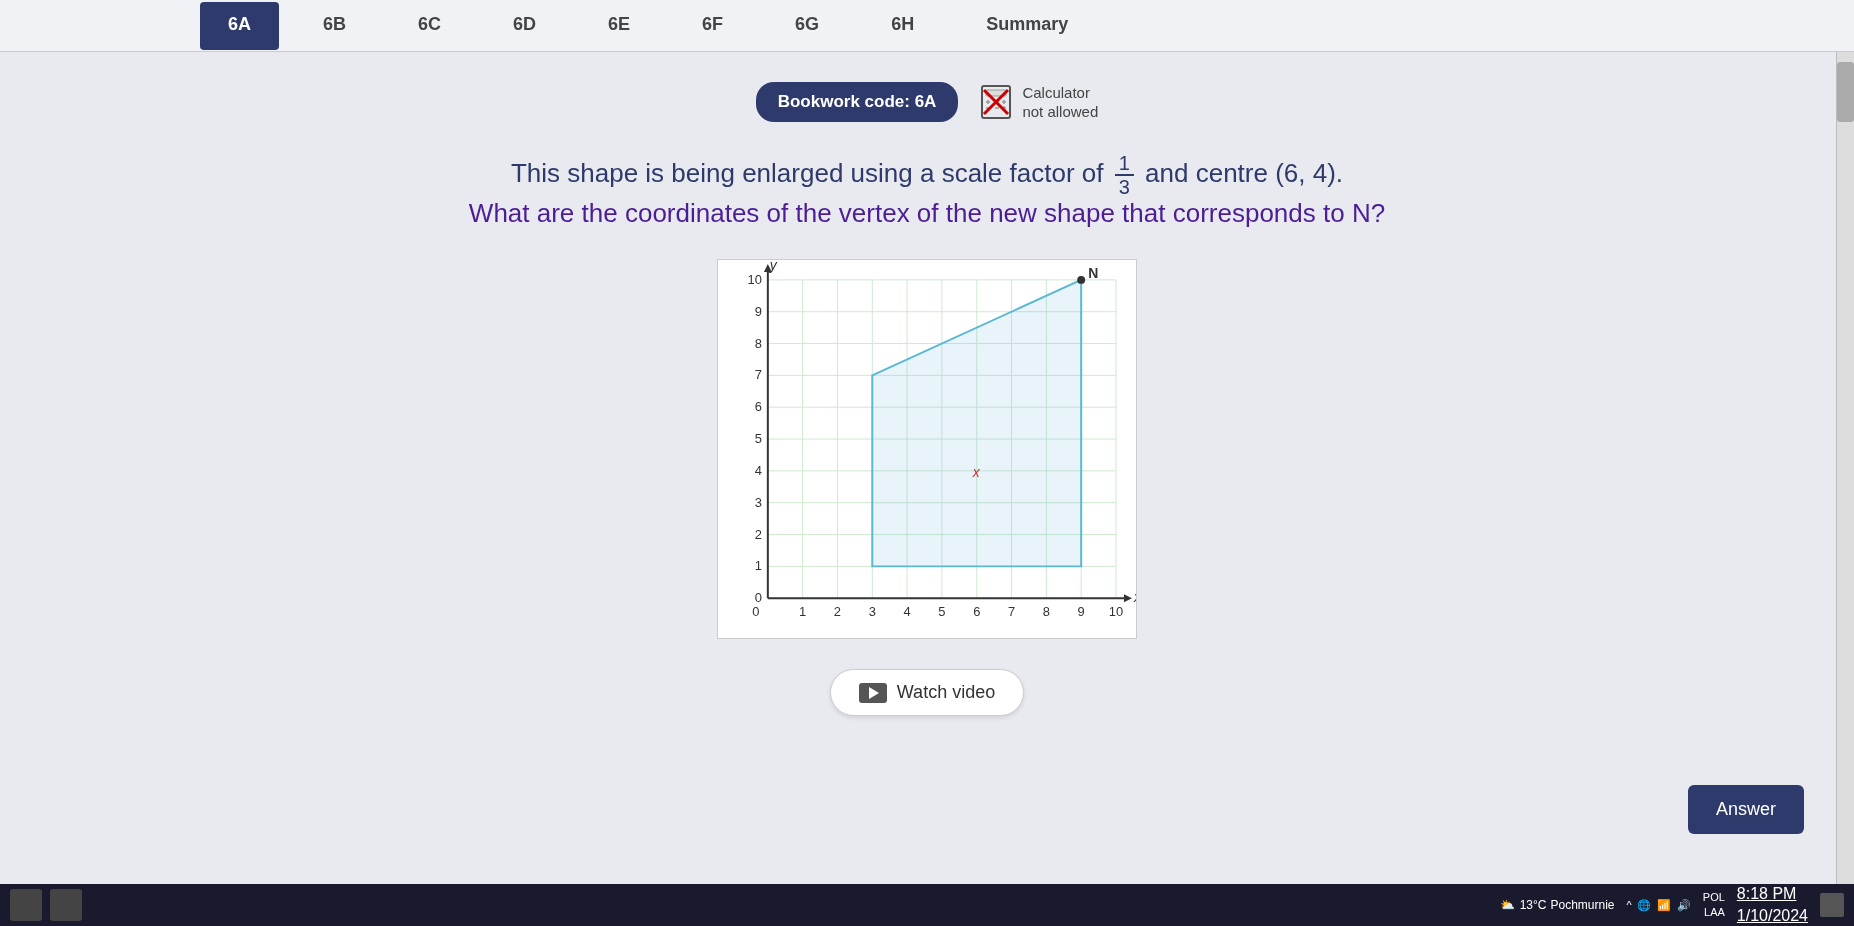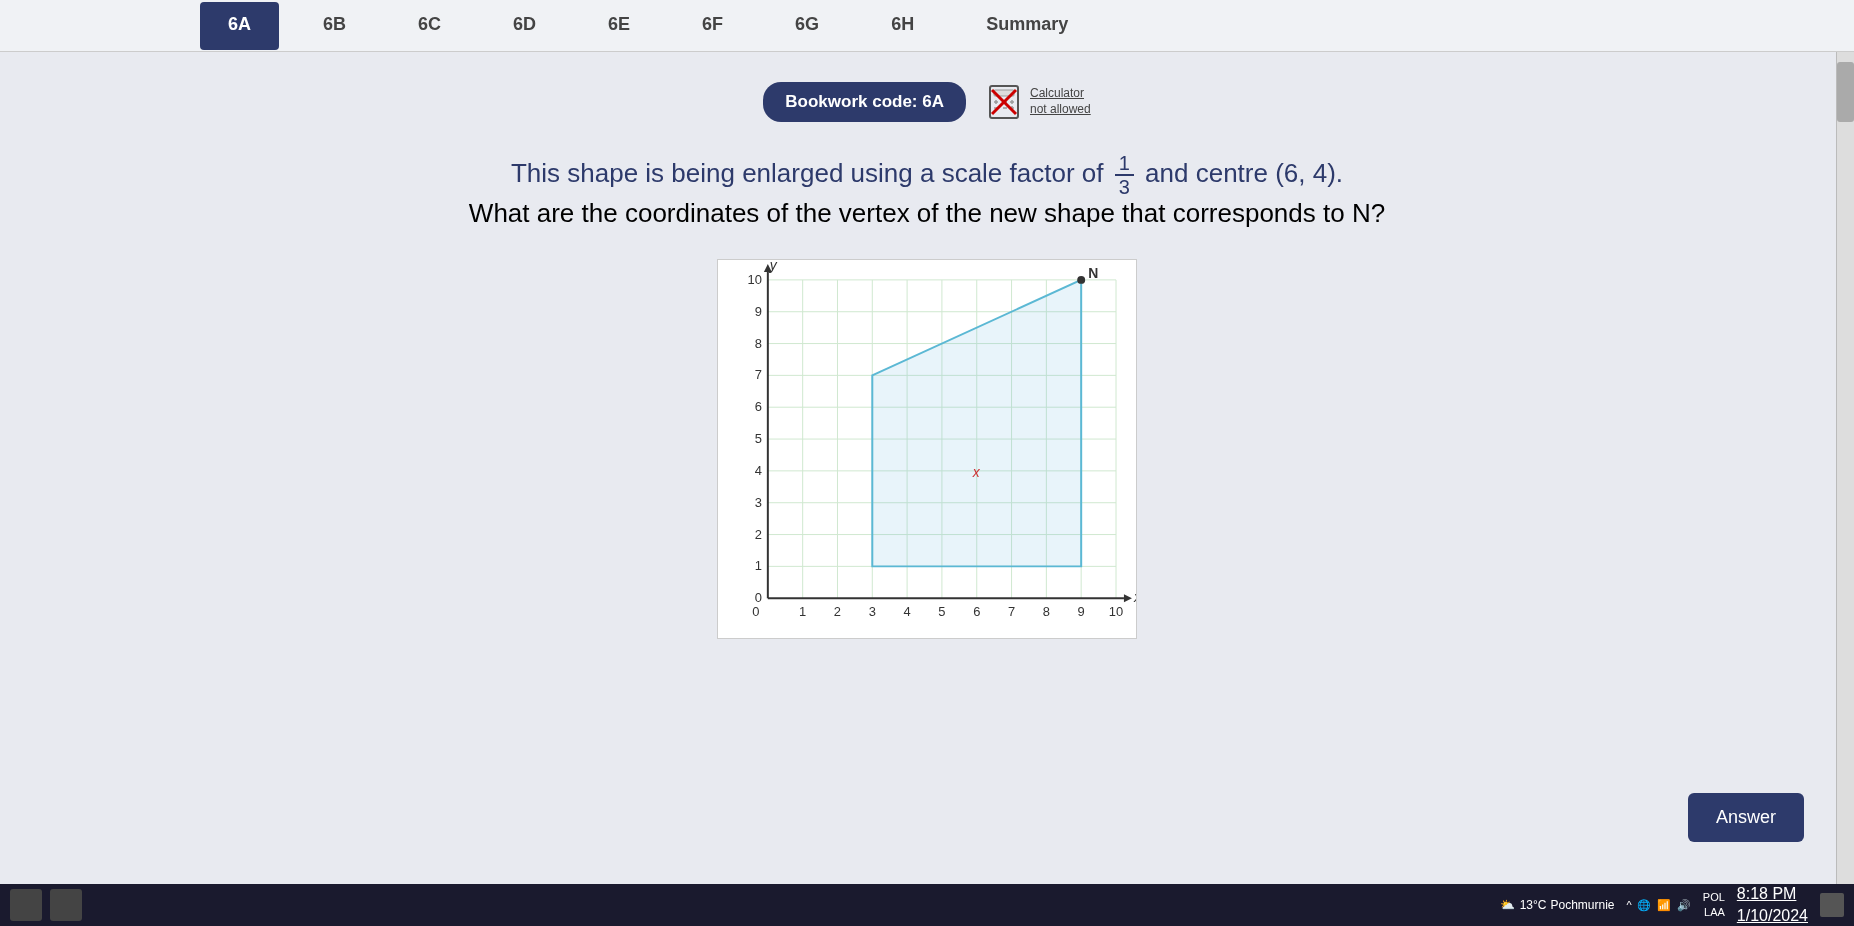--- a/index.html
+++ b/index.html
@@ -69,23 +69,22 @@
       position: relative;
       width: 36px;
       height: 36px;
     }
     .calc-icon svg {
       width: 36px;
       height: 36px;
     }
     .calculator-text {
       line-height: 1.3;
-      font-size: 12px;
+      font-size: 15px;
       color: #444;
-      text-decoration: underline;
     }
 
     
     .question-text {
       text-align: center;
       font-size: 26px;
       color: #2d3a6b;
       font-weight: 400;
     }
     .fraction {
@@ -102,21 +101,21 @@
       padding: 0 4px;
       font-size: 20px;
     }
     .fraction .den {
       padding: 0 4px;
       font-size: 20px;
     }
     .question-text2 {
       text-align: center;
       font-size: 26px;
-      color: #000000;
+      color: #4c1d95;
       margin-bottom: 30px;
       font-weight: 400;
     }
 
     
     .graph-container {
       display: flex;
       justify-content: center;
       margin-bottom: 30px;
     }
@@ -379,22 +378,28 @@
       <polygon points="155,308 155,116 365,20 365,308" fill="rgba(100,180,220,0.15)" stroke="#5bb8d4" stroke-width="2"></polygon>
 
       <circle cx="365" cy="20" r="4" fill="#333"></circle>
       <text x="372" y="18" font-size="14" fill="#333" font-weight="bold">N</text>
 
       <text x="256" y="218" font-size="14" fill="#cc3333" font-style="italic">x</text>
 
     </svg>
   </div>
 
-
-  <button class="answer-btn" style="position:fixed; right:50px; bottom:84px;">Answer</button>
+  <div class="watch-video-row">
+    <button class="watch-video-btn">
+      <div class="video-icon"></div>
+      <span>Watch video</span>
+    </button>
+  </div>
+
+  <button class="answer-btn" style="position:fixed; right:50px; bottom:92px;">Answer</button>
 
 </div>
 
 <div class="scrollbar" style="position:fixed; right:0; top:52px; height:840px;">
   <div class="scrollbar-thumb"></div>
 </div>
 
 <div class="taskbar">
   <div class="taskbar-left">
 

